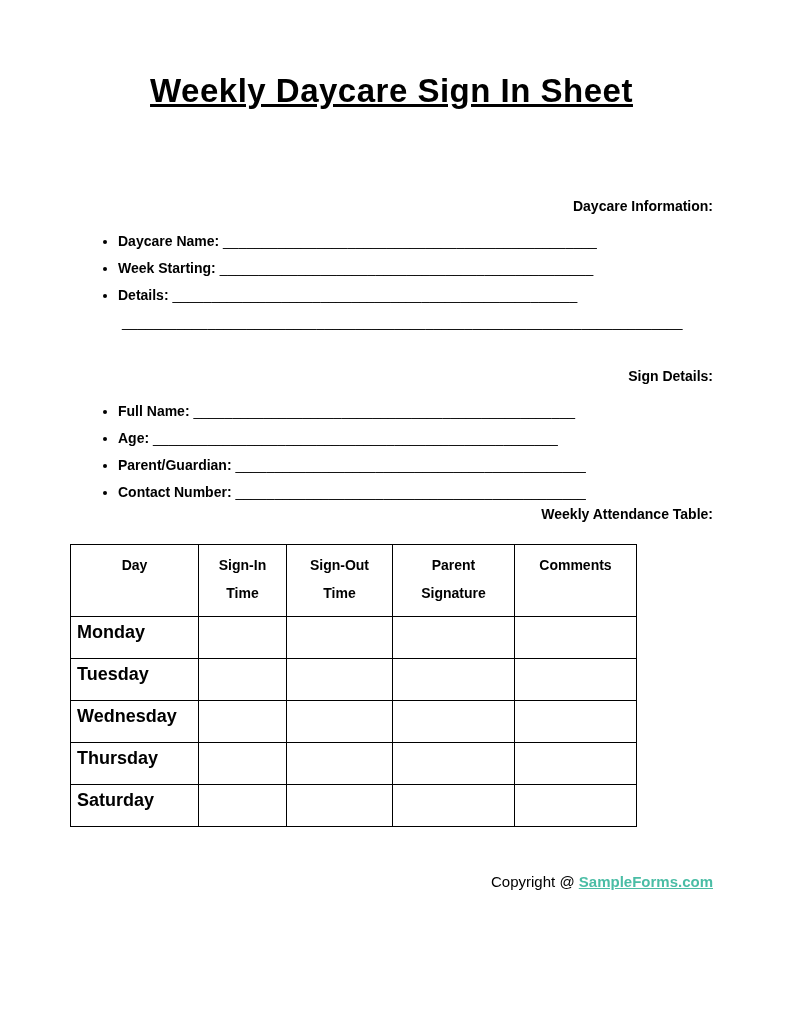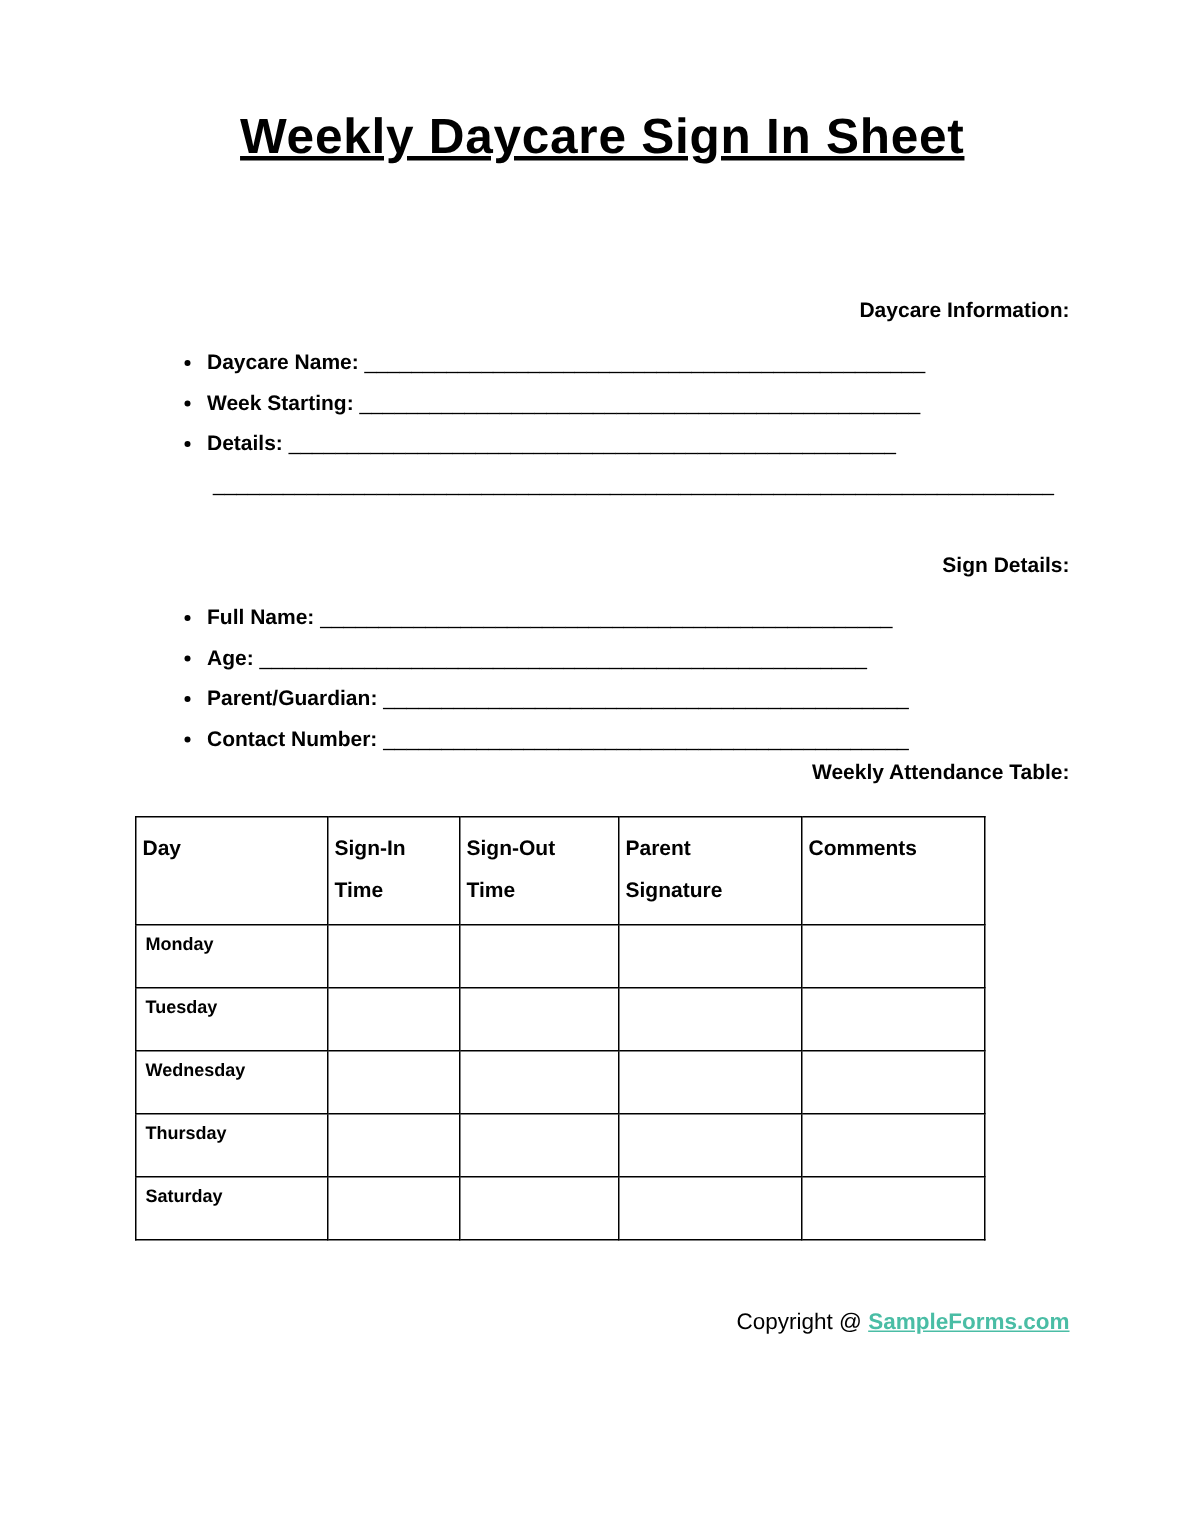--- a/index.html
+++ b/index.html
@@ -4,21 +4,21 @@
 <style>
   * { margin: 0; padding: 0; box-sizing: border-box; }
   html, body { background: #ffffff; }
   body {
     width: 802px;
     height: 1019px;
     font-family: "Liberation Sans", sans-serif;
     color: #000000;
     overflow: hidden;
   }
-  .page { padding: 72px 89px 0 90px; }
+  .page { padding: 72px 89px 0 70px; }
 
   .doc-title {
     text-align: center;
     font-size: 33px;
     font-weight: bold;
     text-decoration: underline;
     letter-spacing: 0.5px;
   }
 
   .section-heading { font-size: 14px; font-weight: bold; text-align: right; }
@@ -42,32 +42,32 @@
 
   table.attendance {
     border-collapse: collapse;
     margin-top: 22px;
     table-layout: fixed;
   }
   table.attendance th, table.attendance td { border: 1px solid #000; }
   table.attendance th {
     font-size: 14px;
     font-weight: bold;
-    text-align: left;
+    text-align: center;
     vertical-align: top;
     padding: 6px 4px;
     line-height: 28px;
     white-space: pre-line;
     height: 72px;
   }
   table.attendance td {
     height: 42px;
     vertical-align: top;
     padding: 5px 6px;
-    font-size: 12px;
+    font-size: 18px;
   }
   td.day-cell { font-weight: bold; }
   .col-day { width: 128px; }
   .col-signin { width: 88px; }
   .col-signout { width: 106px; }
   .col-signature { width: 122px; }
   .col-comments { width: 122px; }
 
   .footer {
     margin-top: 46px;

